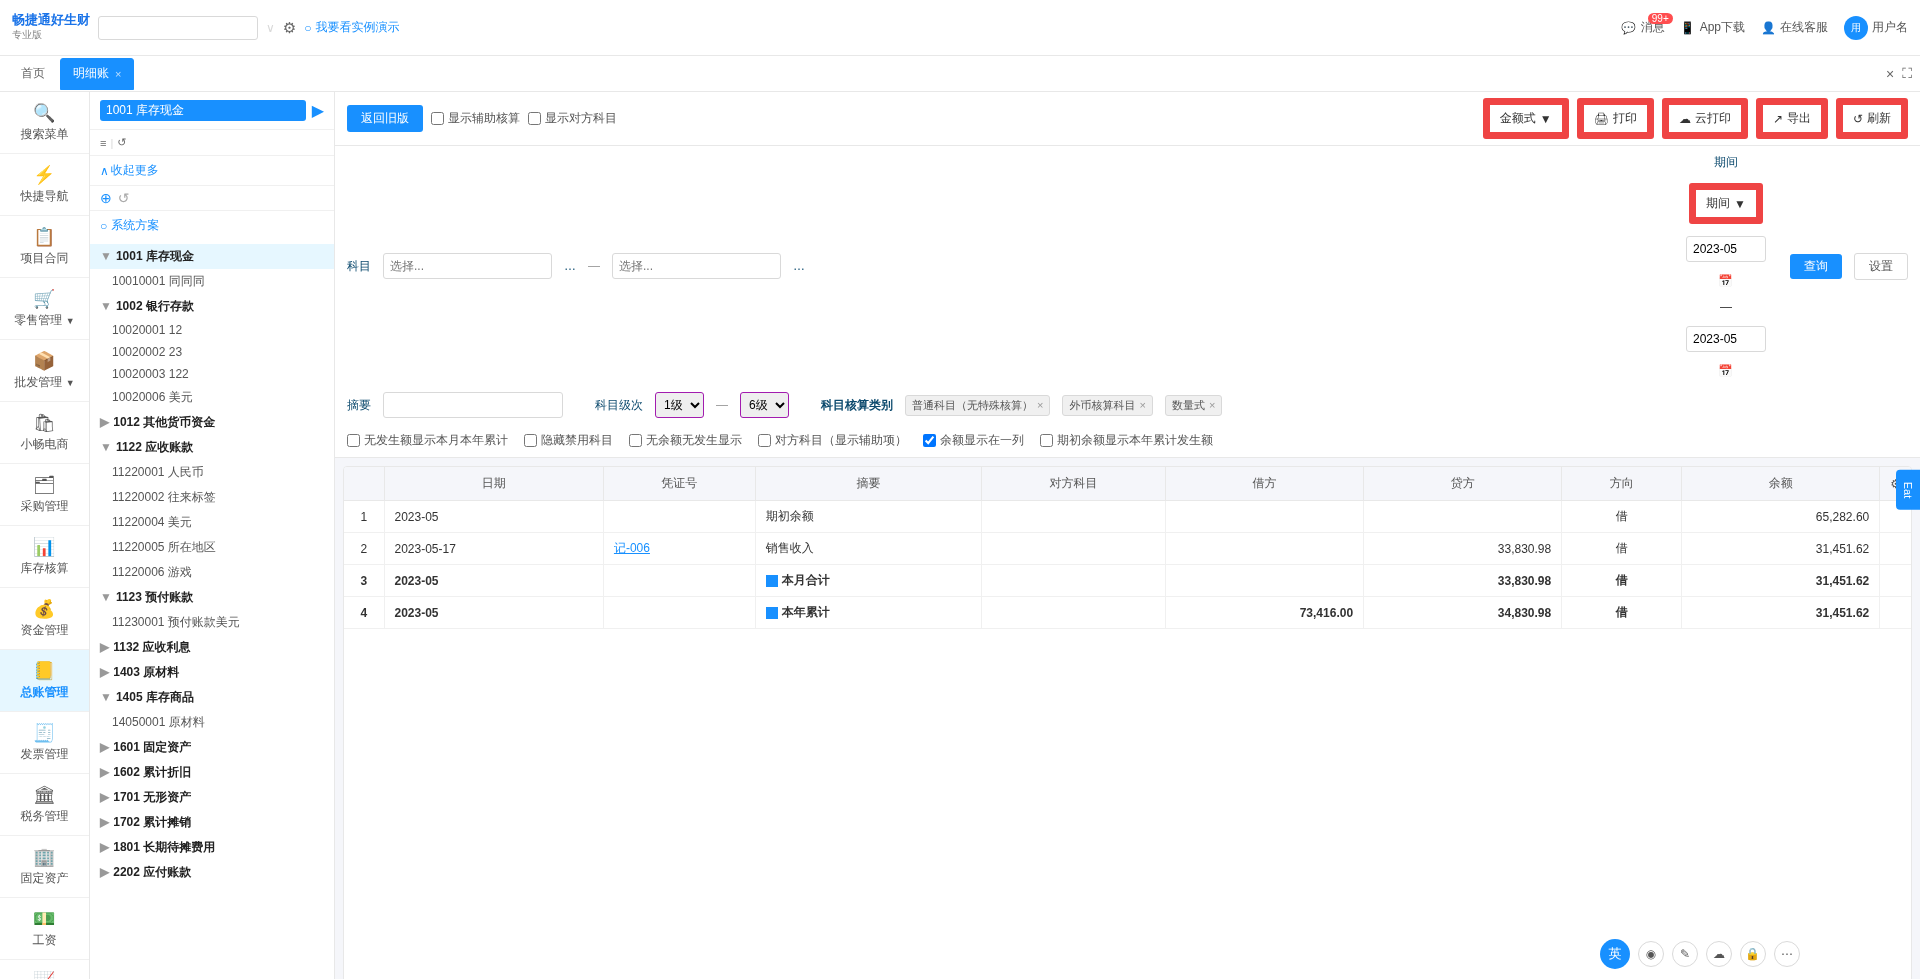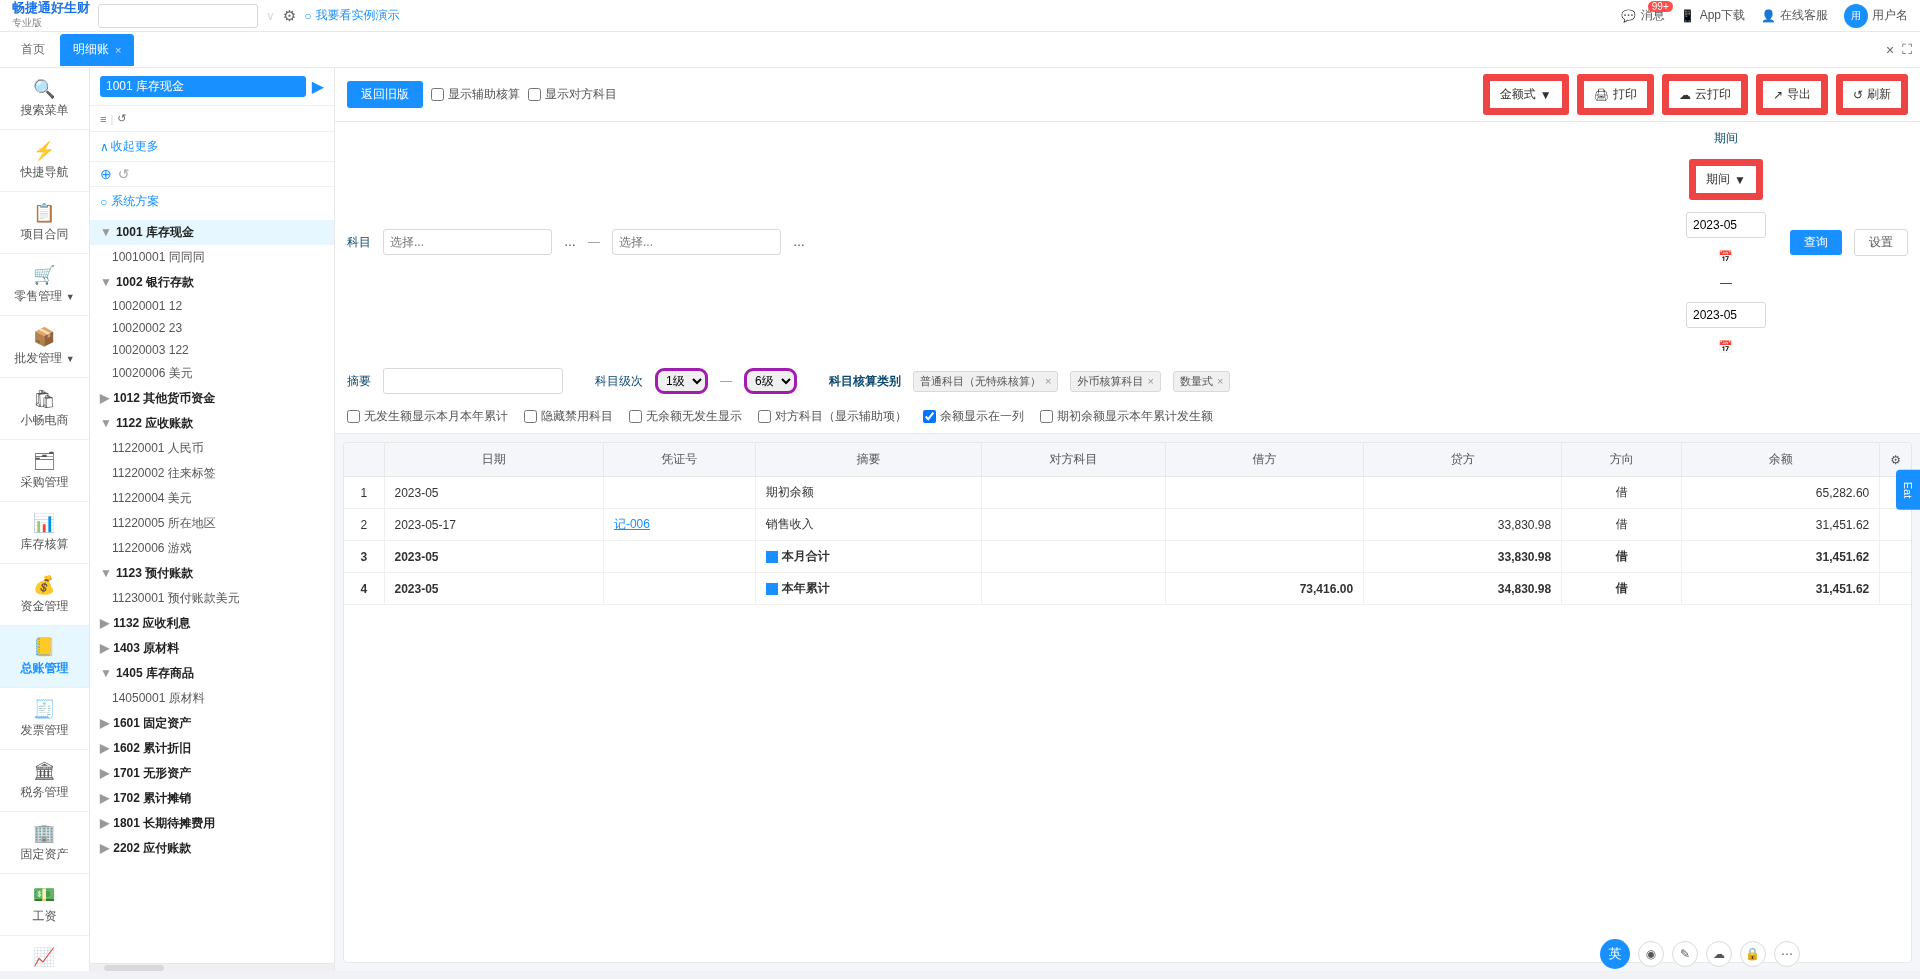--- a/index.html
+++ b/index.html
@@ -1,20 +1,20 @@
 <!DOCTYPE html>
 <html><head>
   <meta charset="utf-8">
   <style>
     * { box-sizing: border-box; margin: 0; padding: 0; }
     body { font-family: "Microsoft YaHei", Arial, sans-serif; font-size: 12px; color: #333; background: #f0f2f5; overflow: hidden; }
 
     
     .topbar {
-      display: flex; align-items: center; height: 32px; background: #fff;
+      display: flex; align-items: center; height: 56px; background: #fff;
       border-bottom: 1px solid #e8e8e8; padding: 0 12px; gap: 8px;
     }
     .topbar-input { flex: 1; max-width: 160px; height: 24px; border: 1px solid #d9d9d9; border-radius: 3px; padding: 0 6px; font-size: 12px; color: #666; }
     .topbar-sep { color: #d9d9d9; }
     .topbar-gear { font-size: 15px; color: #666; cursor: pointer; }
     .topbar-demo { display: flex; align-items: center; gap: 4px; color: #1890ff; cursor: pointer; font-size: 12px; }
     .topbar-right { margin-left: auto; display: flex; align-items: center; gap: 16px; }
     .topbar-right-item { display: flex; align-items: center; gap: 4px; color: #555; cursor: pointer; font-size: 12px; position: relative; }
     .badge { background: #ff4d4f; color: #fff; border-radius: 8px; font-size: 10px; padding: 0 4px; min-width: 16px; text-align: center; position: absolute; top: -6px; right: -8px; }
     .topbar-avatar { width: 24px; height: 24px; border-radius: 50%; background: #1890ff; display: inline-flex; align-items: center; justify-content: center; color: #fff; font-size: 10px; }
@@ -57,21 +57,21 @@
     .right-content { flex: 1; display: flex; flex-direction: column; overflow: hidden; background: #f5f6fa; }
     .btn-primary { background: #1890ff; color: #fff; border: none; border-radius: 3px; padding: 5px 14px; cursor: pointer; font-size: 12px; }
     .btn-default { background: #fff; color: #333; border: 7px solid #ef4444; border-radius: 3px; padding: 5px 10px; cursor: pointer; font-size: 12px; display: flex; align-items: center; gap: 4px; }
     .btn-check-label { font-size: 12px; color: #555; display: flex; align-items: center; gap: 4px; cursor: pointer; }
 
     
     .filter-area { background: #fff; padding: 8px 12px; border-bottom: 1px solid #e8e8e8; }
     .filter-row { display: flex; align-items: center; gap: 12px; margin-bottom: 8px; flex-wrap: wrap; }
     .filter-label { font-size: 12px; color: #0c4a6e; white-space: nowrap; }
     .filter-input { height: 26px; border: 1px solid #d9d9d9; border-radius: 3px; padding: 0 6px; font-size: 12px; min-width: 80px; }
-    .filter-select { height: 26px; border: 3px solid #a21caf; border-radius: 9px; padding: 0 4px; font-size: 12px; }
+    .filter-select { height: 26px; border: 1px solid #a21caf; border-radius: 3px; padding: 0 4px; font-size: 12px; }
     .filter-dash { color: #999; }
     .filter-tag { background: #f0f0f0; border: 1px solid #d9d9d9; border-radius: 3px; padding: 2px 6px; font-size: 11px; color: #555; display: flex; align-items: center; gap: 4px; }
     .filter-tag .close { cursor: pointer; color: #999; }
     .checkbox-row { display: flex; align-items: center; gap: 16px; flex-wrap: wrap; }
     .cb-item { display: flex; align-items: center; gap: 4px; font-size: 12px; color: #555; cursor: pointer; }
     .cb-item input[type=checkbox] { cursor: pointer; }
     .query-btn { background: #1890ff; color: #fff; border: none; border-radius: 3px; padding: 4px 14px; cursor: pointer; font-size: 12px; margin-left: auto; }
     .settings-btn { background: #fff; color: #555; border: 1px solid #d9d9d9; border-radius: 3px; padding: 4px 14px; cursor: pointer; font-size: 12px; }
 
     

